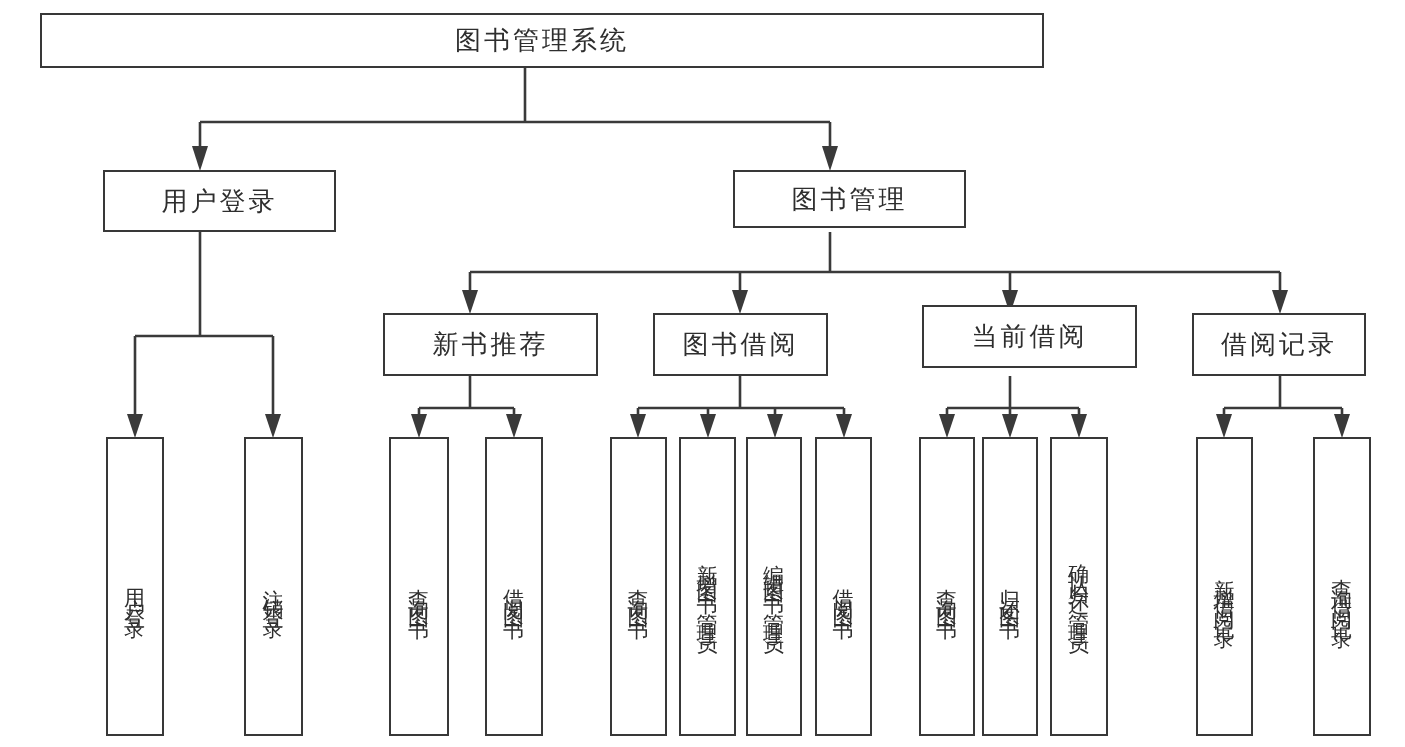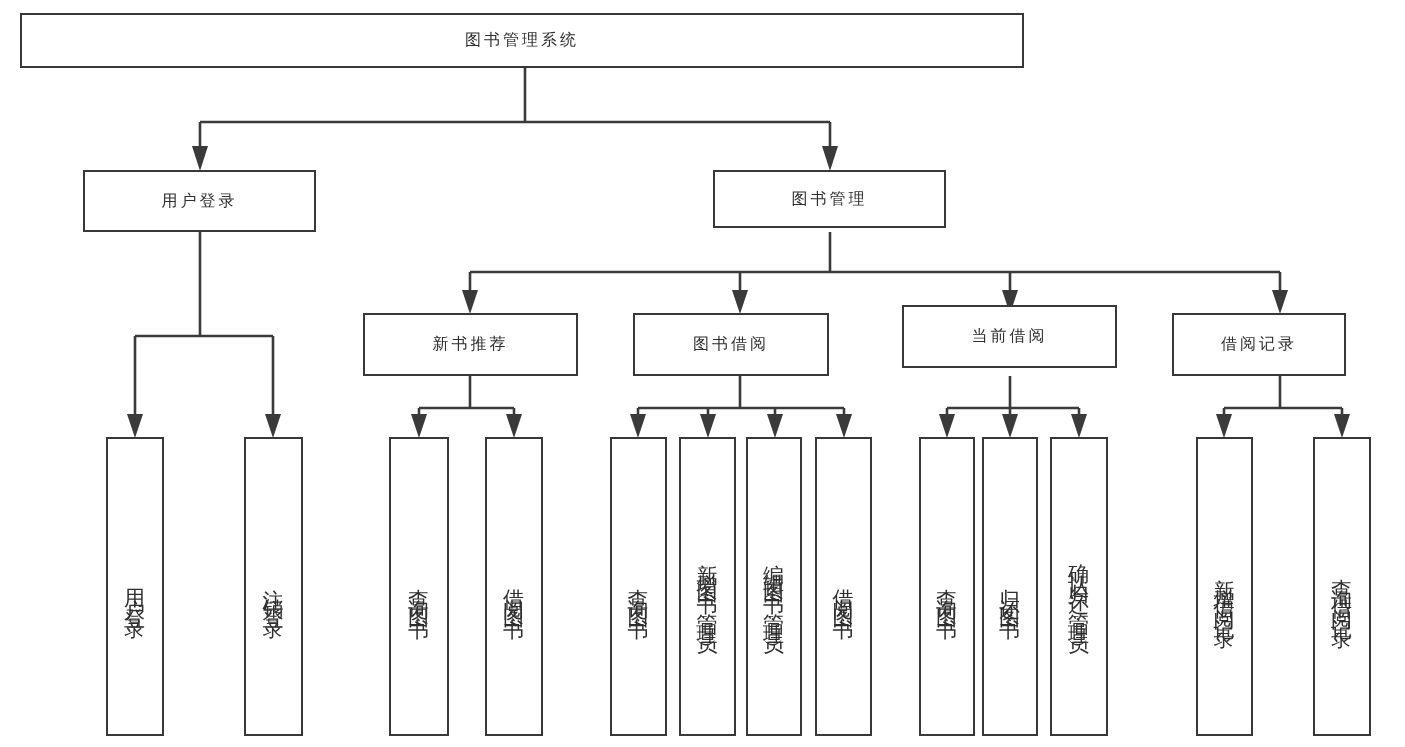--- a/index.html
+++ b/index.html
@@ -15,21 +15,21 @@
     position:absolute;
     box-sizing:border-box;
     border:2.5px solid #383838;
     background:#ffffff;
     color:#2e2e2e;
     display:flex;
     align-items:center;
     justify-content:center;
     z-index:2;
   }
-  .hbox{font-size:16px;letter-spacing:3px;font-weight:500;}
+  .hbox{font-size:26px;letter-spacing:3px;font-weight:500;margin-left:20px;}
   .vbox{font-size:21px;}
   .vbox .vtext{
     writing-mode:vertical-rl;
     text-orientation:mixed;
     letter-spacing:10px;
     line-height:1;
     margin-bottom:-10px; 
     white-space:nowrap;
   }
   .watermark{
@@ -83,21 +83,21 @@
     <polygon points="1216,414 1232,414 1224,438" fill="#3a3a3a" stroke="none"></polygon>
     <polygon points="1334,414 1350,414 1342,438" fill="#3a3a3a" stroke="none"></polygon>
   </svg>
 
   <div class="box hbox" style="left:20px;top:13px;width:1004px;height:55px;">图书管理系统</div>
 
   <div class="box hbox" style="left:83px;top:170px;width:233px;height:62px;">用户登录</div>
   <div class="box hbox" style="left:713px;top:170px;width:233px;height:58px;">图书管理</div>
 
   <div class="box hbox" style="left:363px;top:313px;width:215px;height:63px;">新书推荐</div>
-  <div class="box hbox" style="left:633px;top:313px;width:196px;height:63px;">图书借阅</div>
+  <div class="box hbox" style="left:633px;top:313px;width:175px;height:63px;">图书借阅</div>
   <div class="box hbox" style="left:902px;top:305px;width:215px;height:63px;">当前借阅</div>
   <div class="box hbox" style="left:1172px;top:313px;width:174px;height:63px;">借阅记录</div>
 
   <div class="box vbox" style="left:106px;top:437px;width:58px;height:299px;">
     <span class="vtext">用户登录</span>
   </div>
   <div class="box vbox" style="left:244px;top:437px;width:59px;height:299px;">
     <span class="vtext">注销登录</span>
   </div>
   <div class="box vbox" style="left:389px;top:437px;width:60px;height:299px;">

